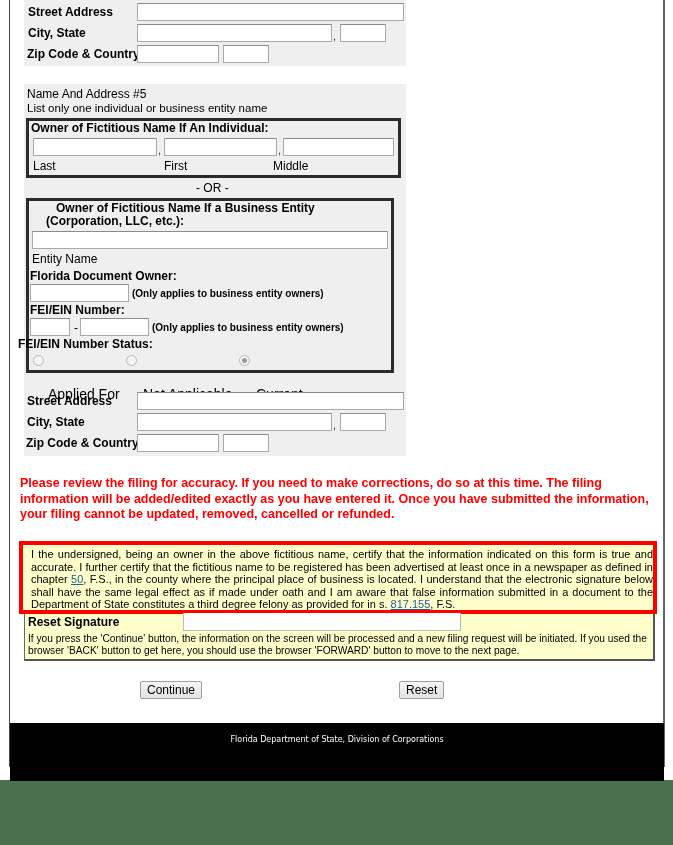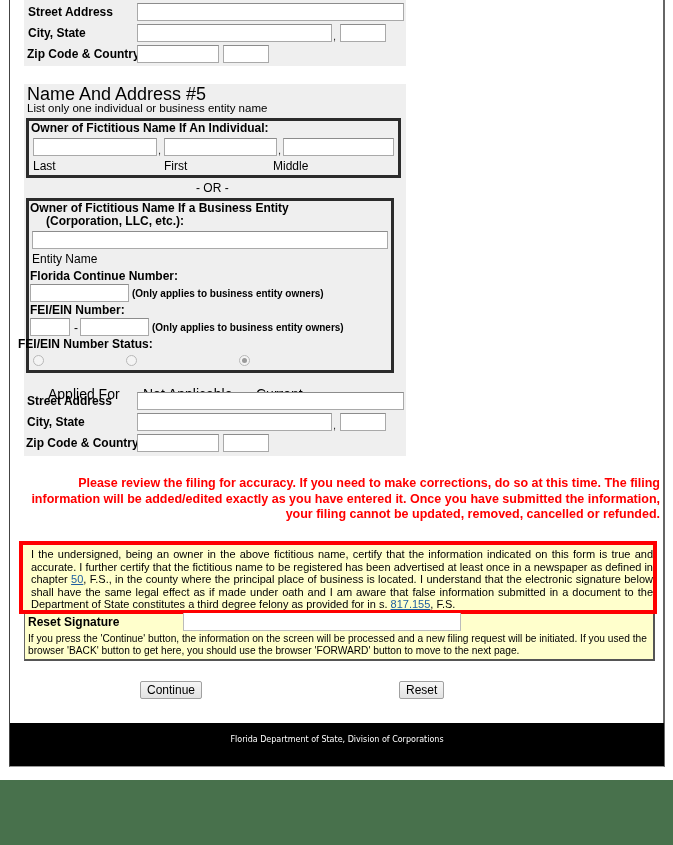--- a/index.html
+++ b/index.html
@@ -23,35 +23,35 @@
 
     .inp {
       position: absolute; height: 18px; background: #fff;
       border: 1px solid #a9a9a9; border-top-color: #8c8c8c;
     }
 
     .box {
       position: absolute; border: 3px solid #2b2b2b;
     }
 
-    .section-title { position: absolute; font-size: 18px; line-height: 16px; white-space: nowrap; }
+    .section-title { position: absolute; font-size: 12px; line-height: 16px; white-space: nowrap; }
 
     .radio {
       position: absolute; width: 11px; height: 11px; border-radius: 50%;
       border: 1px solid #b8b8b8; background: #f4f4f4;
     }
     .radio.checked::after {
       content: ""; position: absolute; left: 2px; top: 2px; width: 5px; height: 5px;
       border-radius: 50%; background: #9a9a9a;
     }
     .radio-lbl { position: absolute; font-size: 14px; line-height: 16px; white-space: nowrap; margin-top: 33px; }
 
     .warning {
       position: absolute; left: 20px; top: 476px; width: 640px;
-      color: #ff0000; font-weight: bold; font-size: 12.5px; line-height: 15.5px; text-align: right;
+      color: #ff0000; font-weight: bold; font-size: 12.5px; line-height: 15.5px; text-align: left;
     }
 
     .yellow-box {
       position: absolute; left: 24px; top: 543px; width: 631px; height: 118px;
       background: #ffffcc; border: 1px solid #666; border-right: 2px solid #555; border-bottom: 2px solid #555;
     }
     .cert-red {
       position: absolute; left: 19px; top: 541px; width: 638px; height: 73px;
       border: 4px solid #ff0000; background: #ffffcc;
     }
@@ -68,21 +68,21 @@
       font-size: 10.2px; line-height: 12.4px; color: #000;
     }
 
     .btn {
       position: absolute; height: 18px; padding: 0 6px;
       font-family: "Liberation Sans", sans-serif; font-size: 12px; line-height: 14px;
       background: linear-gradient(#f6f6f6, #e2e2e2); border: 1px solid #a0a0a0; border-radius: 2px; color: #000;
     }
 
     .footer {
-      position: absolute; left: 10px; top: 723px; width: 654px; height: 43px; background: #000;
+      position: absolute; left: 10px; top: 723px; width: 654px; height: 58px; background: #000;
       color: #fff; font-family: "DejaVu Sans", sans-serif; font-size: 8px; text-align: center; line-height: 10px;
       padding-top: 12px;
     }
   </style>
 </head>
 <body>
 
 <div class="page-bg-green"></div>
 
 <div class="container"></div>
@@ -109,25 +109,25 @@
 <input class="inp" style="left: 164px; top: 138px; width: 113px;" value="">
 <span class="sep" style="left:278px; top:144px;">,</span>
 <input class="inp" style="left: 283px; top: 138px; width: 111px;" value="">
 <span class="lbl" style="left:33px; top:159px;">Last</span>
 <span class="lbl" style="left:164px; top:159px;">First</span>
 <span class="lbl" style="left:273px; top:159px;">Middle</span>
 
 <span class="lbl" style="left:196px; top:181px;">- OR -</span>
 
 <div class="box" style="left:26px; top:198px; width:368px; height:175px;"></div>
-<span class="lbl-b" style="left:30px; top:201px;">Owner of Fictitious Name If a Business Entity</span>
+<span class="lbl-b" style="left:30px; top:201px;padding-left:26px;">Owner of Fictitious Name If a Business Entity</span>
 <span class="lbl-b" style="left:30px; top:214px;margin-left:16px;">(Corporation, LLC, etc.):</span>
 <input class="inp" style="left: 32px; top: 231px; width: 356px;" value="">
 <span class="lbl" style="left:32px; top:252px;">Entity Name</span>
-<span class="lbl-b" style="left:30px; top:269px;">Florida Continue Number:</span>
+<span class="lbl-b" style="left:30px; top:269px;">Florida Document Owner:</span>
 <input class="inp" style="left: 30px; top: 284px; width: 99px;" value="">
 <span class="lbl-s" style="left:132px; top:288px;">(Only applies to business entity owners)</span>
 <span class="lbl-b" style="left:30px; top:303px;">FEI/EIN Number:</span>
 <input class="inp" style="left: 30px; top: 318px; width: 40px;" value="">
 <span class="lbl" style="left:74px; top:321px;">-</span>
 <input class="inp" style="left: 80px; top: 318px; width: 69px;" value="">
 <span class="lbl-s" style="left:152px; top:322px;">(Only applies to business entity owners)</span>
 <span class="lbl-b" style="left:18px; top:337px;">FEI/EIN Number Status:</span>
 
 <span class="radio" style="left:33px; top:355px;"></span>

